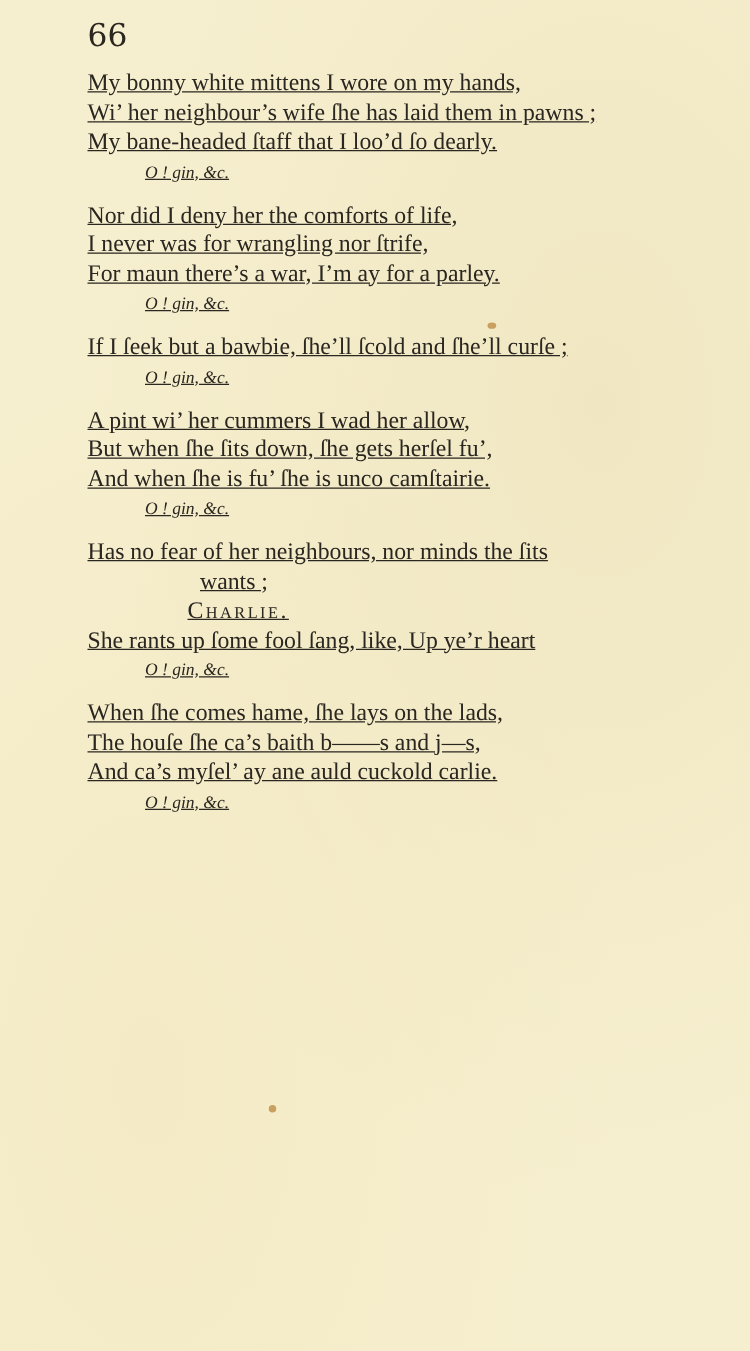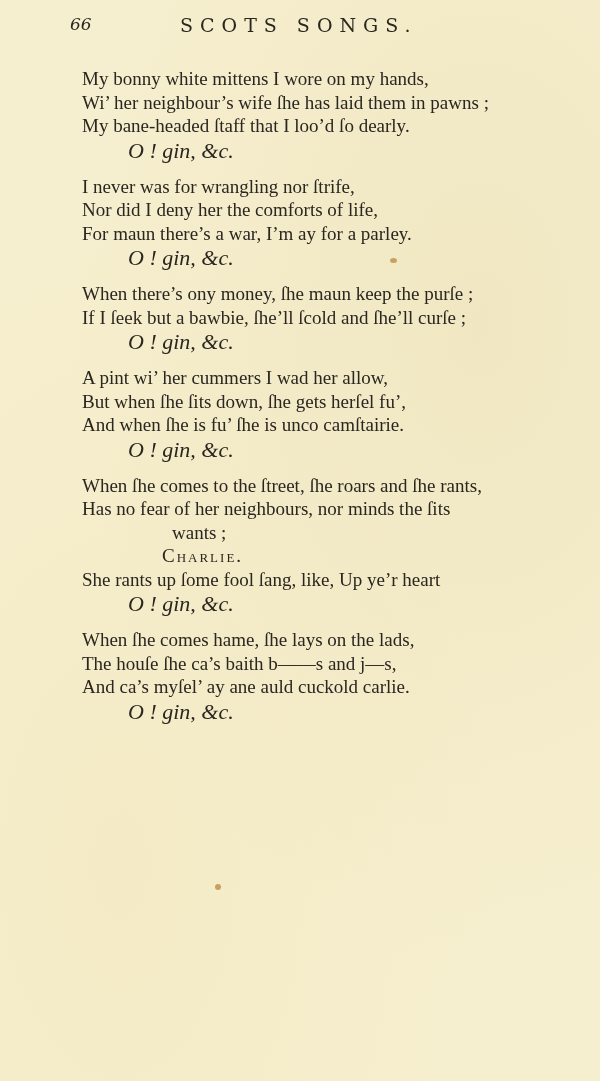--- a/index.html
+++ b/index.html
@@ -8,65 +8,62 @@
       background: #f6efcf;
       background-image:
         radial-gradient(ellipse at 80% 30%, rgba(230,215,170,0.35), transparent 60%),
         radial-gradient(ellipse at 20% 80%, rgba(240,225,180,0.35), transparent 55%);
       font-family: "DejaVu Serif", "Liberation Serif", serif;
       color: #2a2620;
       position: relative;
     }
     .page { position: absolute; left: 0; top: 0; width: 600px; height: 1081px; }
     .header { position: absolute; top: 14px; left: 70px; width: 520px; height: 30px; }
-    .page-number { position: absolute; left: 0; top: 0; font-size: 17px; font-style: italic; }
+    .page-number { position: absolute; left: 0; top: 0; font-size: 25px; }
     .running-title { position: absolute; left: 110px; top: 0; font-size: 19px; letter-spacing: 7px; }
     .body { position: absolute; top: 55px; left: 70px; width: 525px; }
     .line { font-size: 17px; line-height: 23.5px; white-space: nowrap; font-family: "Liberation Serif", serif; font-size: 19px; }
-    .refrain { font-style: italic; padding-left: 46px; font-size: 22px; line-height: 25px; margin-bottom: 10px; }
+    .refrain { font-style: italic; padding-left: 46px; font-size: 14px; line-height: 25px; margin-bottom: 10px; }
     .turnover { padding-left: 90px; }
     .smallcaps { padding-left: 80px; font-variant: small-caps; letter-spacing: 2px; }
-    .stanza { margin: 12px; }
+    .stanza { margin: 0; text-decoration: underline; }
     .mark { position: absolute; border-radius: 50%; background: #c9a060; }
   </style>
 </head>
 <body>
 
 <div class="page">
   <div class="header">
     <span class="page-number">66</span>
-    <span class="running-title">SCOTS SONGS.</span>
   </div>
 
   <div class="body">
     <div class="stanza">
       <div class="line">My bonny white mittens I wore on my hands,</div>
       <div class="line">Wi’ her neighbour’s wife ſhe has laid them in pawns ;</div>
       <div class="line">My bane-headed ſtaff that I loo’d ſo dearly.</div>
       <div class="line refrain">O ! gin, &amp;c.</div>
     </div>
     <div class="stanza">
+      <div class="line">Nor did I deny her the comforts of life,</div>
       <div class="line">I never was for wrangling nor ſtrife,</div>
-      <div class="line">Nor did I deny her the comforts of life,</div>
       <div class="line">For maun there’s a war, I’m ay for a parley.</div>
       <div class="line refrain">O ! gin, &amp;c.</div>
     </div>
     <div class="stanza">
-      <div class="line">When there’s ony money, ſhe maun keep the purſe ;</div>
       <div class="line">If I ſeek but a bawbie, ſhe’ll ſcold and ſhe’ll curſe ;</div>
       <div class="line refrain">O ! gin, &amp;c.</div>
     </div>
     <div class="stanza">
       <div class="line">A pint wi’ her cummers I wad her allow,</div>
       <div class="line">But when ſhe ſits down, ſhe gets herſel fu’,</div>
       <div class="line">And when ſhe is fu’ ſhe is unco camſtairie.</div>
       <div class="line refrain">O ! gin, &amp;c.</div>
     </div>
     <div class="stanza">
-      <div class="line">When ſhe comes to the ſtreet, ſhe roars and ſhe rants,</div>
       <div class="line">Has no fear of her neighbours, nor minds the ſits</div>
       <div class="line turnover">wants ;</div>
       <div class="line smallcaps">Charlie.</div>
       <div class="line">She rants up ſome fool ſang, like, Up ye’r heart</div>
       <div class="line refrain">O ! gin, &amp;c.</div>
     </div>
     <div class="stanza">
       <div class="line">When ſhe comes hame, ſhe lays on the lads,</div>
       <div class="line">The houſe ſhe ca’s baith b——s and j—s,</div>
       <div class="line">And ca’s myſel’ ay ane auld cuckold carlie.</div>

